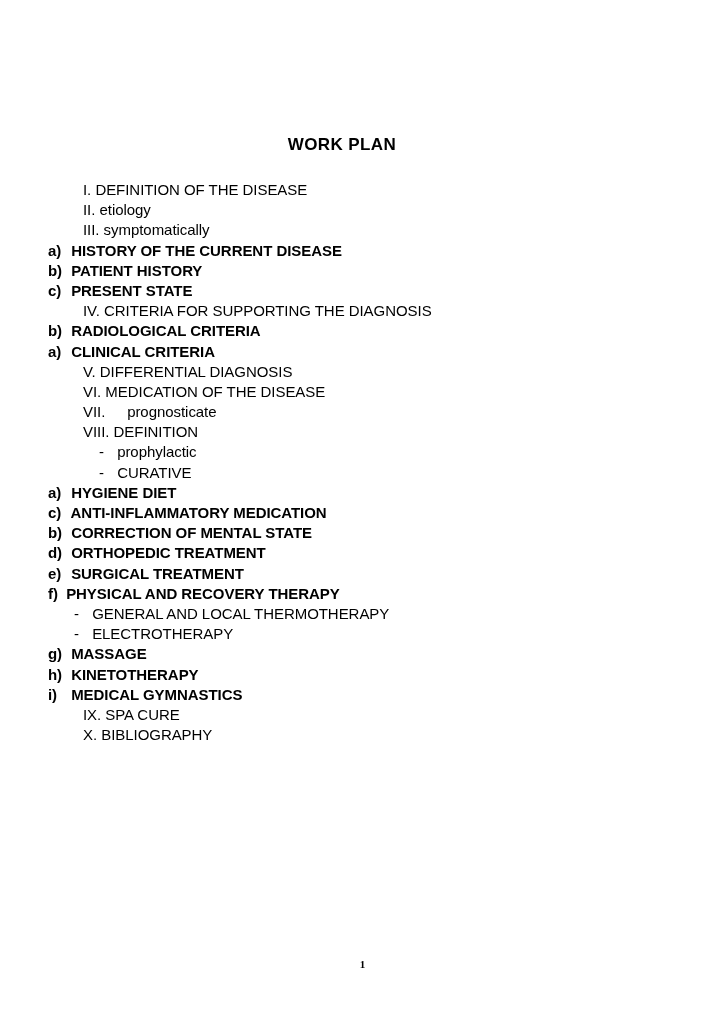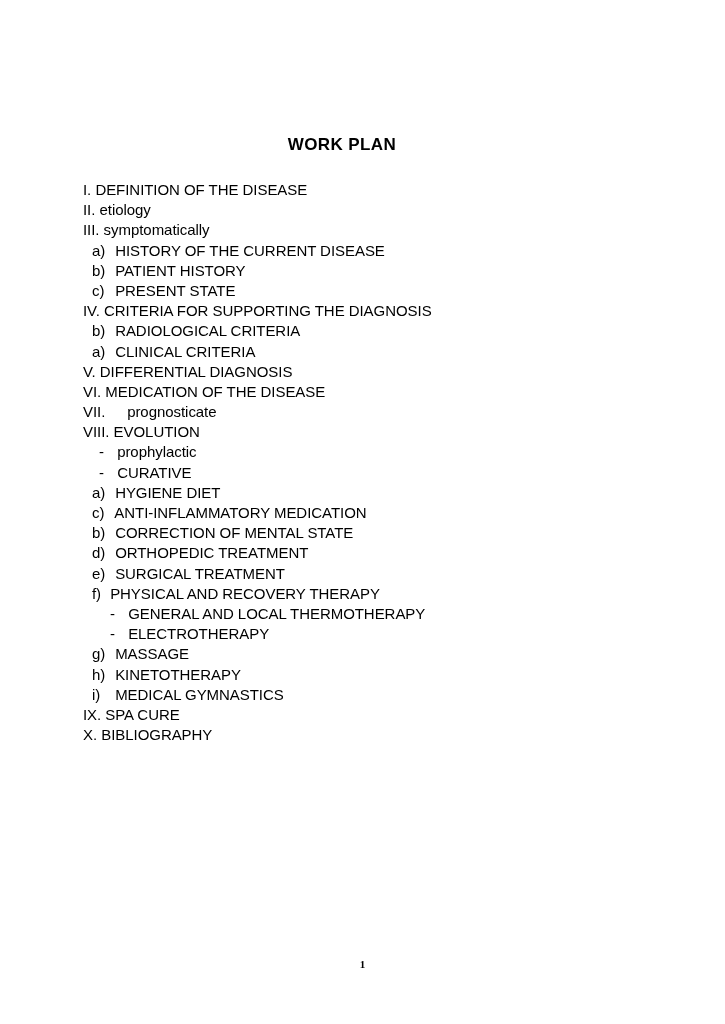--- a/index.html
+++ b/index.html
@@ -45,29 +45,30 @@
     font-size: 15px;
     white-space: pre;
     letter-spacing: -0.05px;
   }
   
   .lvl-roman {
     padding-left: 83px;
   }
   
   .lvl-letter {
-    padding-left: 92px;
+    padding-left: 48px;
+    font-weight: bold;
   }
   
   .lvl-dash {
     padding-left: 99px;
   }
   
   .lvl-subdash {
-    padding-left: 110px;
+    padding-left: 74px;
   }
   .marker {
     display: inline-block;
   }
   
   .lvl-letter .marker {
     width: 19px;
   }
   .lvl-letter.tight .marker {
     width: 14px;
@@ -109,21 +110,21 @@
       <div class="line lvl-roman"><span class="marker">III.</span> <span>symptomatically</span></div>
       <div class="line lvl-letter"><span class="marker">a)</span> <span>HISTORY OF THE CURRENT DISEASE</span></div>
       <div class="line lvl-letter"><span class="marker">b)</span> <span>PATIENT HISTORY</span></div>
       <div class="line lvl-letter"><span class="marker">c)</span> <span>PRESENT STATE</span></div>
       <div class="line lvl-roman"><span class="marker">IV.</span> <span>CRITERIA FOR SUPPORTING THE DIAGNOSIS</span></div>
       <div class="line lvl-letter"><span class="marker">b)</span> <span>RADIOLOGICAL CRITERIA</span></div>
       <div class="line lvl-letter"><span class="marker">a)</span> <span>CLINICAL CRITERIA</span></div>
       <div class="line lvl-roman"><span class="marker">V.</span> <span>DIFFERENTIAL DIAGNOSIS</span></div>
       <div class="line lvl-roman"><span class="marker">VI.</span> <span>MEDICATION OF THE DISEASE</span></div>
       <div class="line lvl-roman wide-gap"><span class="marker">VII.</span> <span>prognosticate</span></div>
-      <div class="line lvl-roman"><span class="marker">VIII.</span> <span>EVOLUTION</span></div>
+      <div class="line lvl-roman"><span class="marker">VIII.</span> <span>DEFINITION</span></div>
       <div class="line lvl-dash"><span class="marker">-</span> <span>prophylactic</span></div>
       <div class="line lvl-dash"><span class="marker">-</span> <span>CURATIVE</span></div>
       <div class="line lvl-letter"><span class="marker">a)</span> <span>HYGIENE DIET</span></div>
       <div class="line lvl-letter"><span class="marker">c)</span> <span>ANTI-INFLAMMATORY MEDICATION</span></div>
       <div class="line lvl-letter"><span class="marker">b)</span> <span>CORRECTION OF MENTAL STATE</span></div>
       <div class="line lvl-letter"><span class="marker">d)</span> <span>ORTHOPEDIC TREATMENT</span></div>
       <div class="line lvl-letter"><span class="marker">e)</span> <span>SURGICAL TREATMENT</span></div>
       <div class="line lvl-letter tight"><span class="marker">f)</span> <span>PHYSICAL AND RECOVERY THERAPY</span></div>
       <div class="line lvl-subdash"><span class="marker">-</span> <span>GENERAL AND LOCAL THERMOTHERAPY</span></div>
       <div class="line lvl-subdash"><span class="marker">-</span> <span>ELECTROTHERAPY</span></div>

